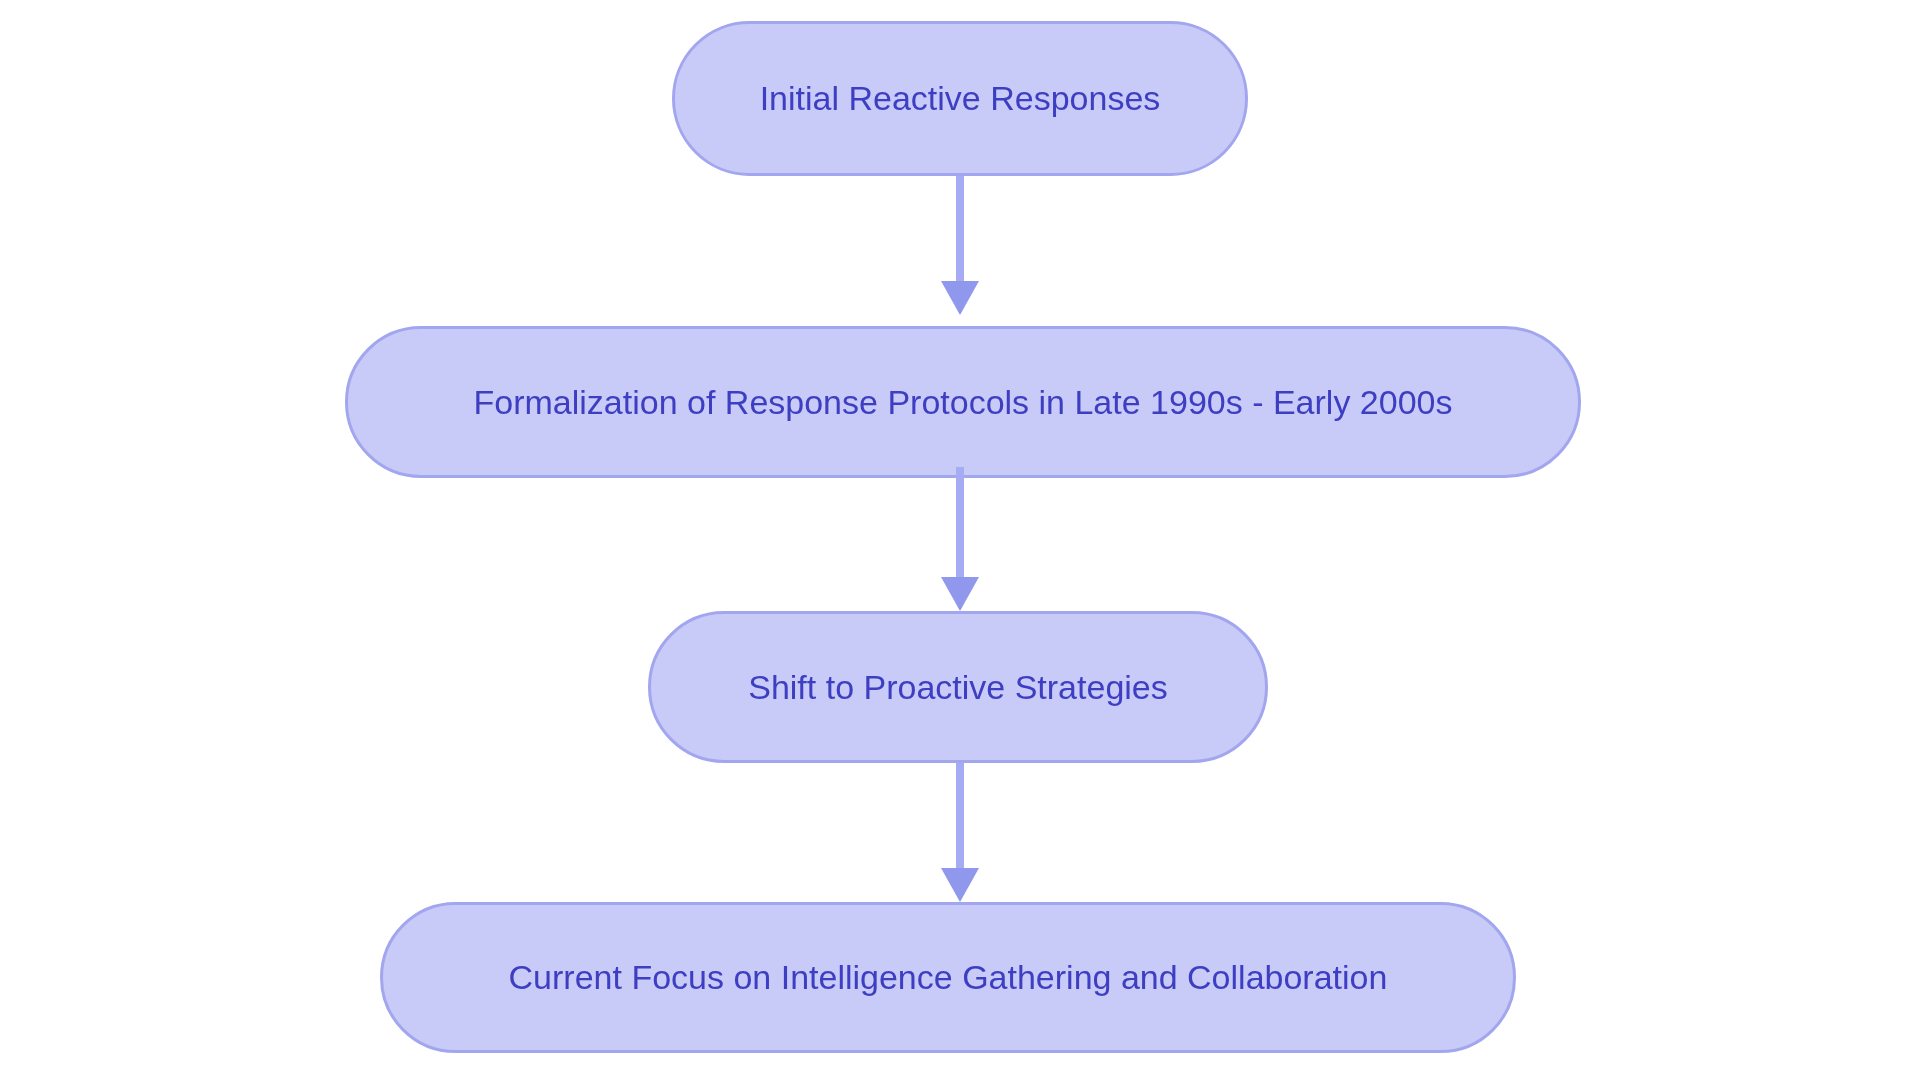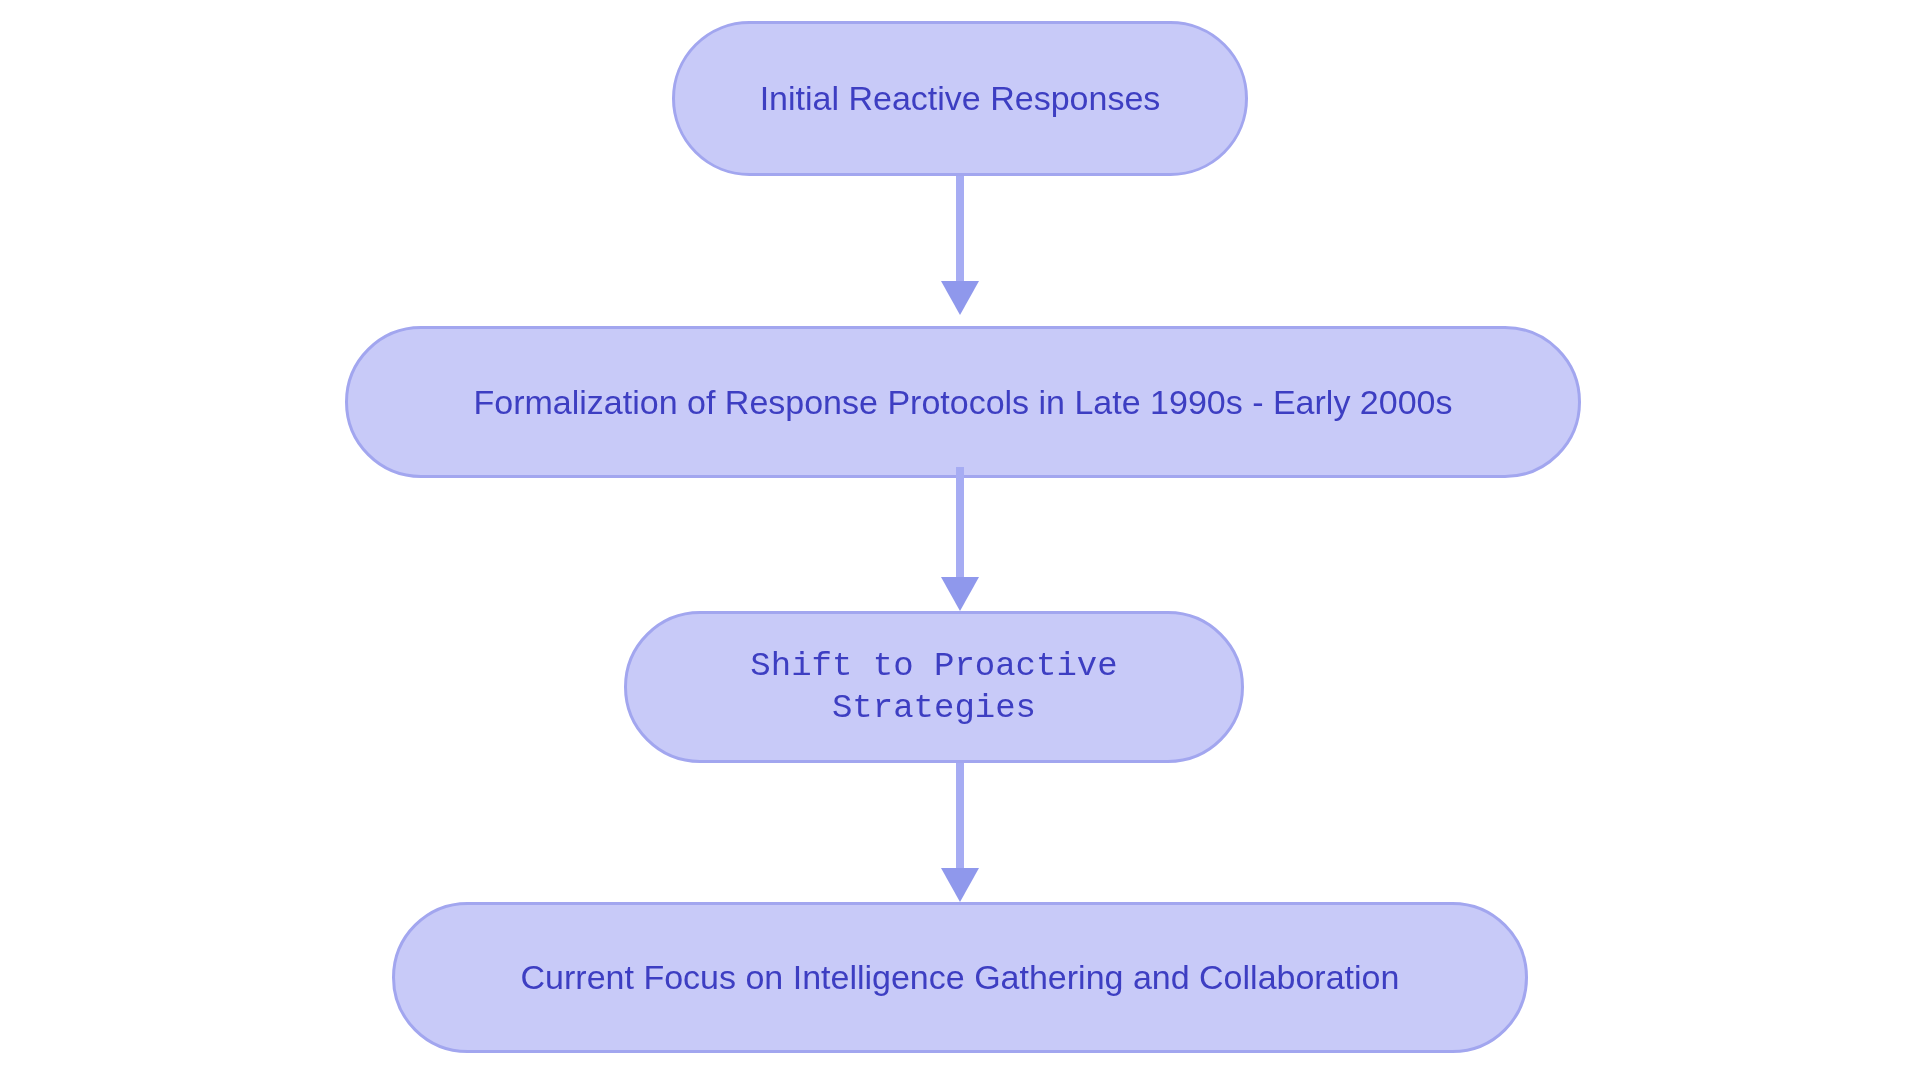--- a/index.html
+++ b/index.html
@@ -32,22 +32,22 @@
     align-items: center;
     justify-content: center;
     text-align: center;
     color: var(--node-text);
     font-size: 34px;
     line-height: 1.25;
     padding: 0 40px;
   }
   .node-1 { left: 672px; top: 21px;  width: 576px;  height: 155px; }
   .node-2 { left: 345px; top: 326px; width: 1236px; height: 152px; }
-  .node-3 { left: 624px; top: 611px; width: 620px;  height: 152px; font-family: Liberation Mono, monospace; }
-  .node-4 { left: 392px; top: 902px; width: 1136px; height: 151px; }
+  .node-3 { left: 648px; top: 611px; width: 620px;  height: 152px; }
+  .node-4 { left: 380px; top: 902px; width: 1136px; height: 151px; }
 
   .arrow {
     position: absolute;
     left: 940px; 
     width: 40px;
     display: flex;
     flex-direction: column;
     align-items: center;
   }
   .arrow-1 { top: 176px; height: 139px; }

